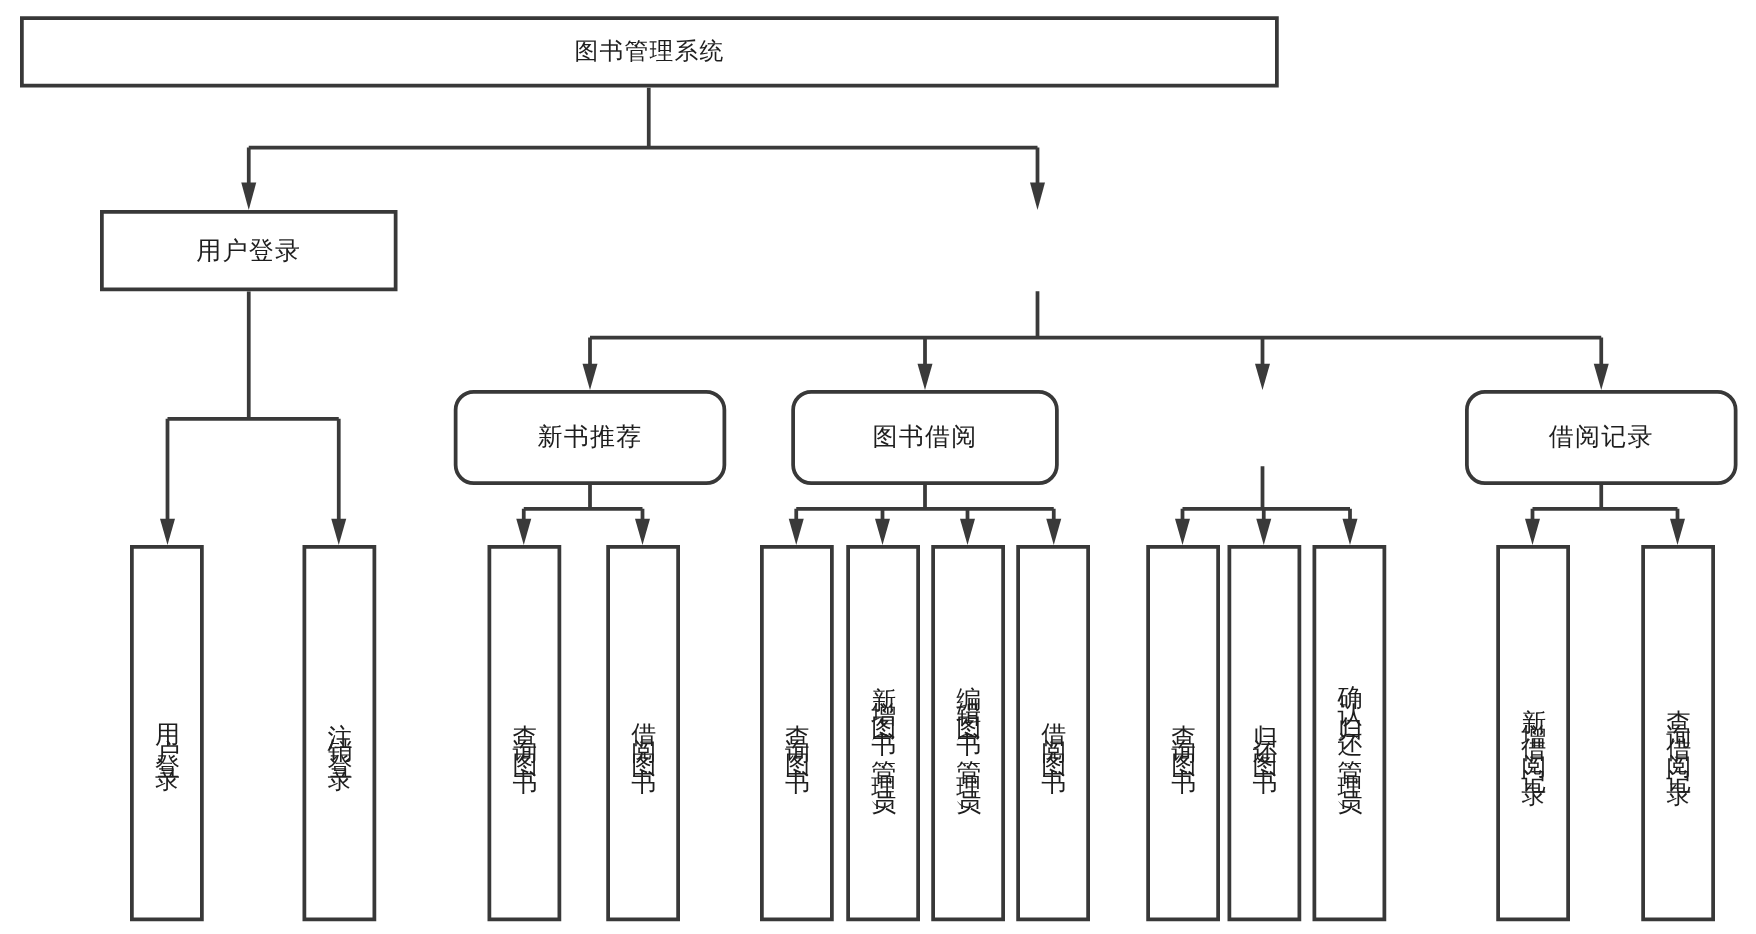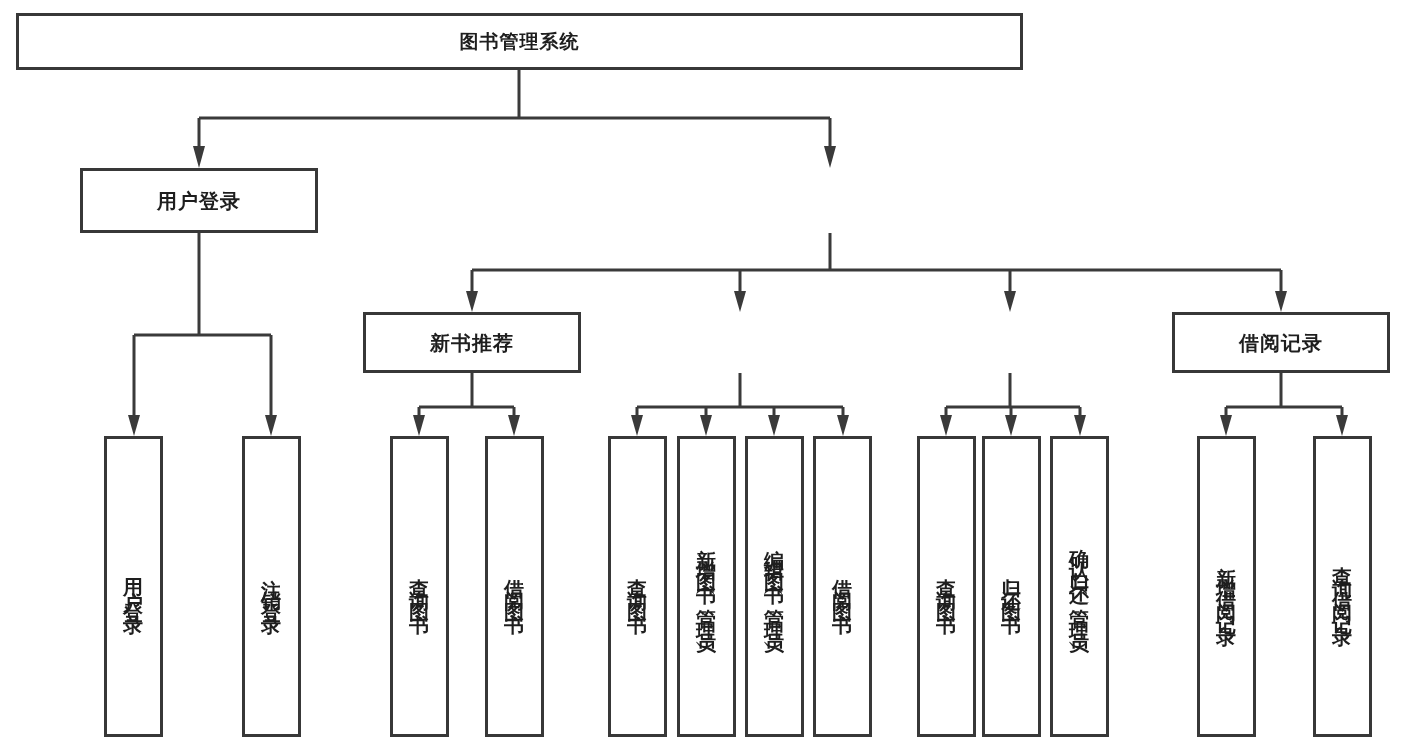--- a/index.html
+++ b/index.html
@@ -28,39 +28,39 @@
     box-sizing: border-box;
     background: #ffffff;
     border: 3px solid #383838;
     color: #1e1e1e;
     display: flex;
     align-items: center;
     justify-content: center;
     line-height: 1;
     z-index: 2;
     letter-spacing: 1px;
-    font-weight: bold;
   }
   .lvl1 {
     left: 16px;
     top: 13px;
     width: 1007px;
     height: 57px;
     font-size: 19px;
   }
   .lvl2 {
     top: 168px;
     width: 238px;
     height: 65px;
     font-size: 20px;
   }
   .lvl3 {
     top: 312px;
-    height: 61px;
+    height: 76px;
     font-size: 20px;
+    border-radius: 16px;
   }
   .leaf {
     top: 436px;
     width: 59px;
     height: 301px;
     font-size: 20px;
     writing-mode: vertical-rl;
     text-orientation: mixed;
     letter-spacing: 12px;
   }
@@ -113,20 +113,21 @@
       <polygon points="1220,415 1232,415 1226,436"></polygon>
       <polygon points="1336,415 1348,415 1342,436"></polygon>
     </g>
   </svg>
 
   <div class="node lvl1">图书管理系统</div>
 
   <div class="node lvl2" style="left:80px;">用户登录</div>
 
   <div class="node lvl3" style="left:363px;width:218px;">新书推荐</div>
+  <div class="node lvl3" style="left:633px;width:214px;">图书借阅</div>
   <div class="node lvl3" style="left:1172px;width:218px;">借阅记录</div>
 
   <div class="node leaf" style="left:104px;">用户登录</div>
   <div class="node leaf" style="left:242px;">注销登录</div>
   <div class="node leaf" style="left:390px;">查询图书</div>
   <div class="node leaf" style="left:485px;">借阅图书</div>
   <div class="node leaf" style="left:608px;">查询图书</div>
   <div class="node leaf" style="left:677px;">新增图书（管理员）</div>
   <div class="node leaf" style="left:745px;">编辑图书（管理员）</div>
   <div class="node leaf" style="left:813px;">借阅图书</div>

